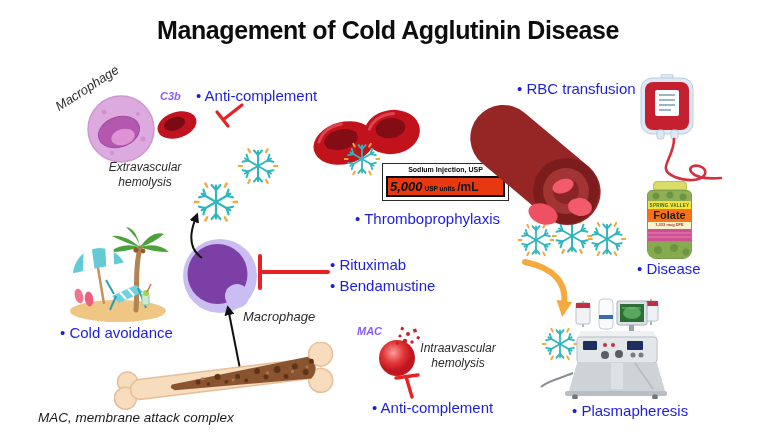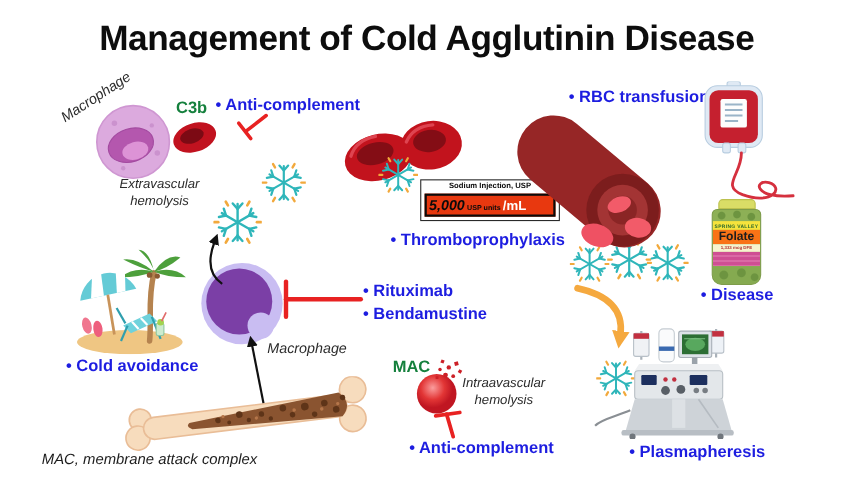--- a/index.html
+++ b/index.html
@@ -1,32 +1,32 @@
 <!DOCTYPE html>
 <html style="--treatment-text: #1d1de0; --inhibit-red: #e82222; --snowflake-teal: #2fb6ba; --snowflake-orange: #f2a93c; --title-text: #0d0d0d;"><head>
 <meta charset="utf-8">
 <style>
   html,body{margin:0;padding:0;background:#fff;font-family:"Liberation Sans",sans-serif;}
   .canvas{position:relative;width:776px;height:437px;background:#fff;overflow:hidden;margin:0 auto;}
   .abs{position:absolute;}
-  .title{left:0;top:16px;width:776px;text-align:center;font-size:32px;font-weight:800;color:#0d0d0d;letter-spacing:-0.4px;}
-  .blue{color:var(--treatment-text,#1d1de0);font-weight:700;font-size:15px;white-space:nowrap;}
-  .black-label{color:#15803d;font-weight:800;font-size:15px;white-space:nowrap;}
+  .title{left:0;top:16px;width:776px;text-align:center;font-size:25px;font-weight:800;color:#0d0d0d;letter-spacing:-0.4px;}
+  .blue{color:var(--treatment-text,#1d1de0);font-weight:400;font-size:15px;white-space:nowrap;}
+  .black-label{color:#8b5cf6;font-weight:800;font-size:11px;white-space:nowrap;font-style:italic;}
   .italic-label{color:#2b2b2b;font-style:italic;font-size:12px;text-align:center;white-space:pre-line;line-height:1.25;}
   .rot{transform:rotate(-33deg);transform-origin:left center;font-size:13px;white-space:nowrap;}
   .footnote{font-style:italic;font-size:13.5px;color:#1c1c1c;}
   svg{display:block;}
   
   .hep{left:382px;top:163px;width:127px;background:#fff;border:1px solid #2a2a2a;text-align:center;padding:2px 3px 3px;box-sizing:border-box;}
   .hep-name{font-size:12.5px;font-weight:800;color:#0a0a0a;letter-spacing:.5px;line-height:1.05;}
   .hep-form{font-size:7px;font-weight:700;color:#0a0a0a;line-height:1.2;}
   .hep-dose-box{margin-top:2px;background:#e8380f;border:2px solid #0a0a0a;display:flex;align-items:baseline;justify-content:flex-start;gap:2px;padding:1px 2px;}
   .hep-dose{font-size:13px;font-weight:800;color:#0a0a0a;font-style:italic;}
   .hep-units{font-size:6.5px;font-weight:700;color:#0a0a0a;}
-  .hep-per{font-size:12px;font-weight:800;color:#ffffff;}
+  .hep-per{font-size:12px;font-weight:800;color:#0f172a;}
   
   .folate-bottle{left:647px;top:181px;width:45px;}
   .fb-cap{width:34px;height:9px;margin:0 auto;background:#d9dd66;border:1px solid #bcc14e;border-radius:4px 4px 0 0;box-sizing:border-box;}
   .fb-body{width:45px;border-radius:5px 5px 9px 9px;overflow:hidden;border:1px solid #7d9c4a;box-sizing:border-box;background:#8db056;}
   .fb-gels{height:10px;background:radial-gradient(circle at 8px 5px,#6d9440 3px,transparent 4px),radial-gradient(circle at 22px 4px,#6d9440 3px,transparent 4px),radial-gradient(circle at 35px 6px,#6d9440 3px,transparent 4px),#8db056;}
   .fb-brand{background:#f5e33c;color:#2e6b2e;font-size:4.5px;font-weight:800;text-align:center;padding:1.5px 0;letter-spacing:.3px;}
   .fb-name{background:#f97316;color:#1d1d1d;font-size:11px;font-weight:800;text-align:center;line-height:1.05;padding-top:1px;}
   .fb-strength{background:#f7f4cf;color:#b03030;font-size:4px;font-weight:700;text-align:center;padding-bottom:2px;}
   .fb-pink{height:13px;background:repeating-linear-gradient(180deg,#cf4f93 0 3px,#da6aa5 3px 4.5px);}
   .fb-bottom{height:16px;background:radial-gradient(circle at 10px 8px,#6d9440 3.5px,transparent 4.5px),radial-gradient(circle at 26px 6px,#6d9440 3.5px,transparent 4.5px),radial-gradient(circle at 38px 10px,#6d9440 3px,transparent 4px),#85aa50;}

